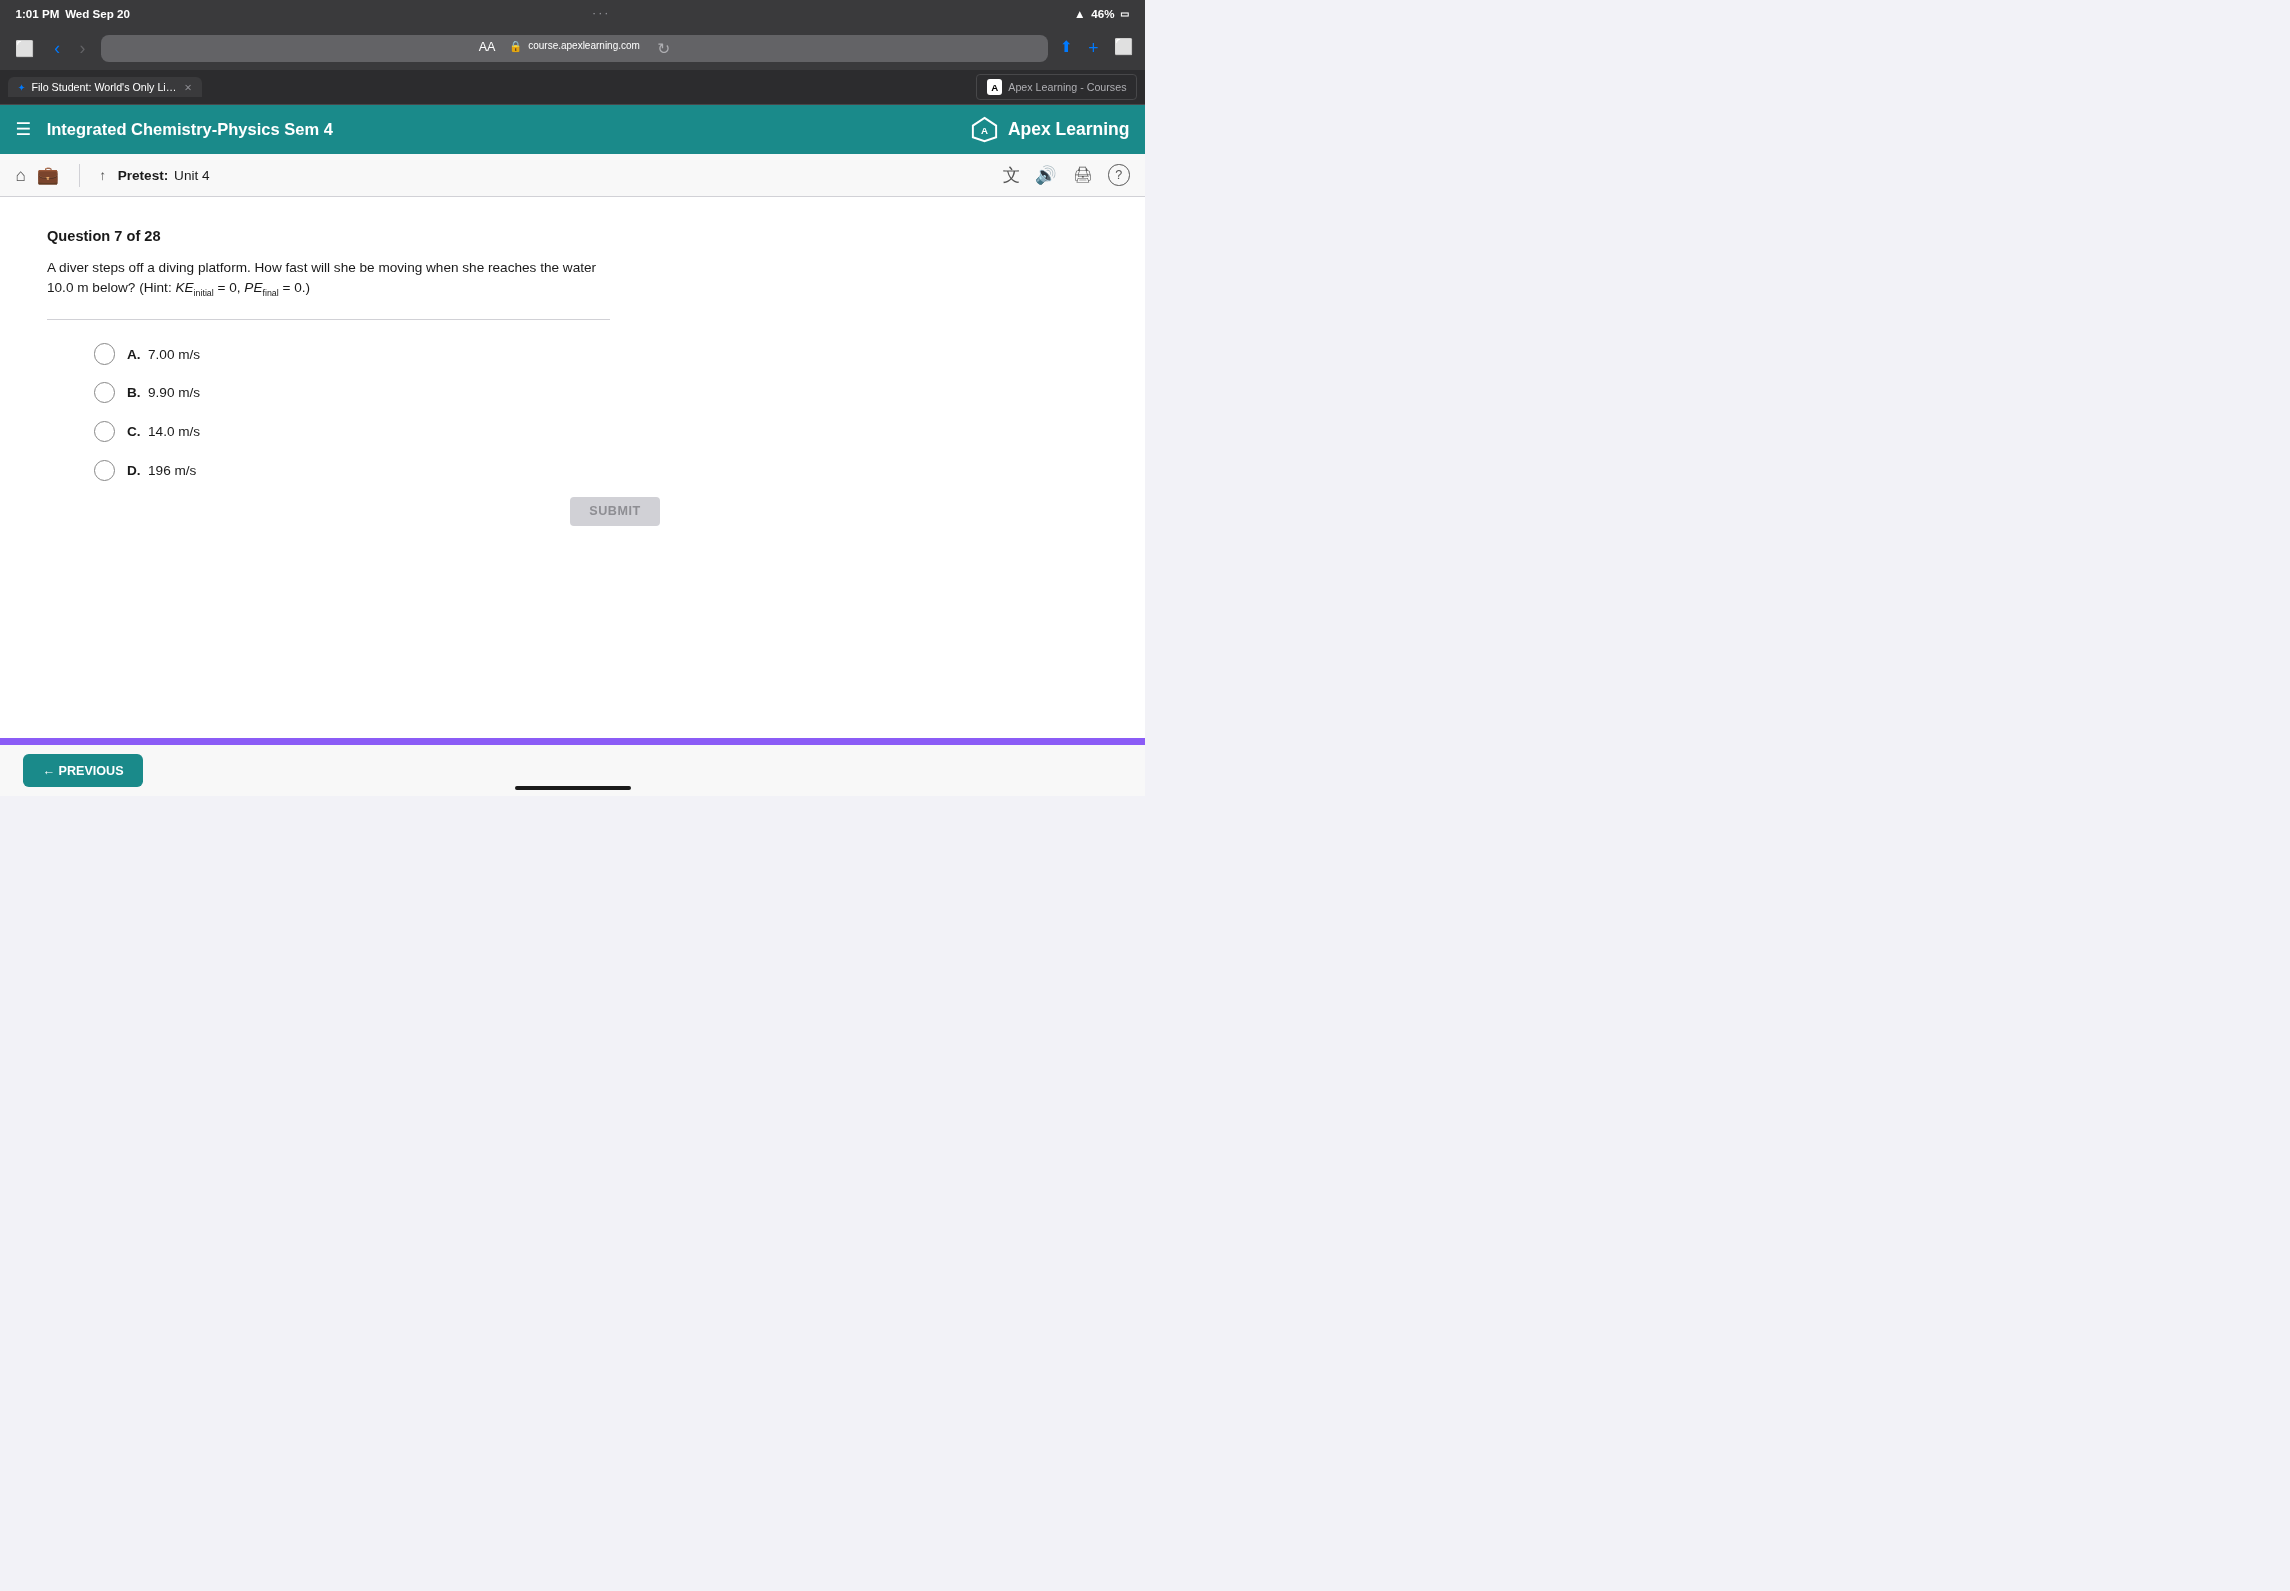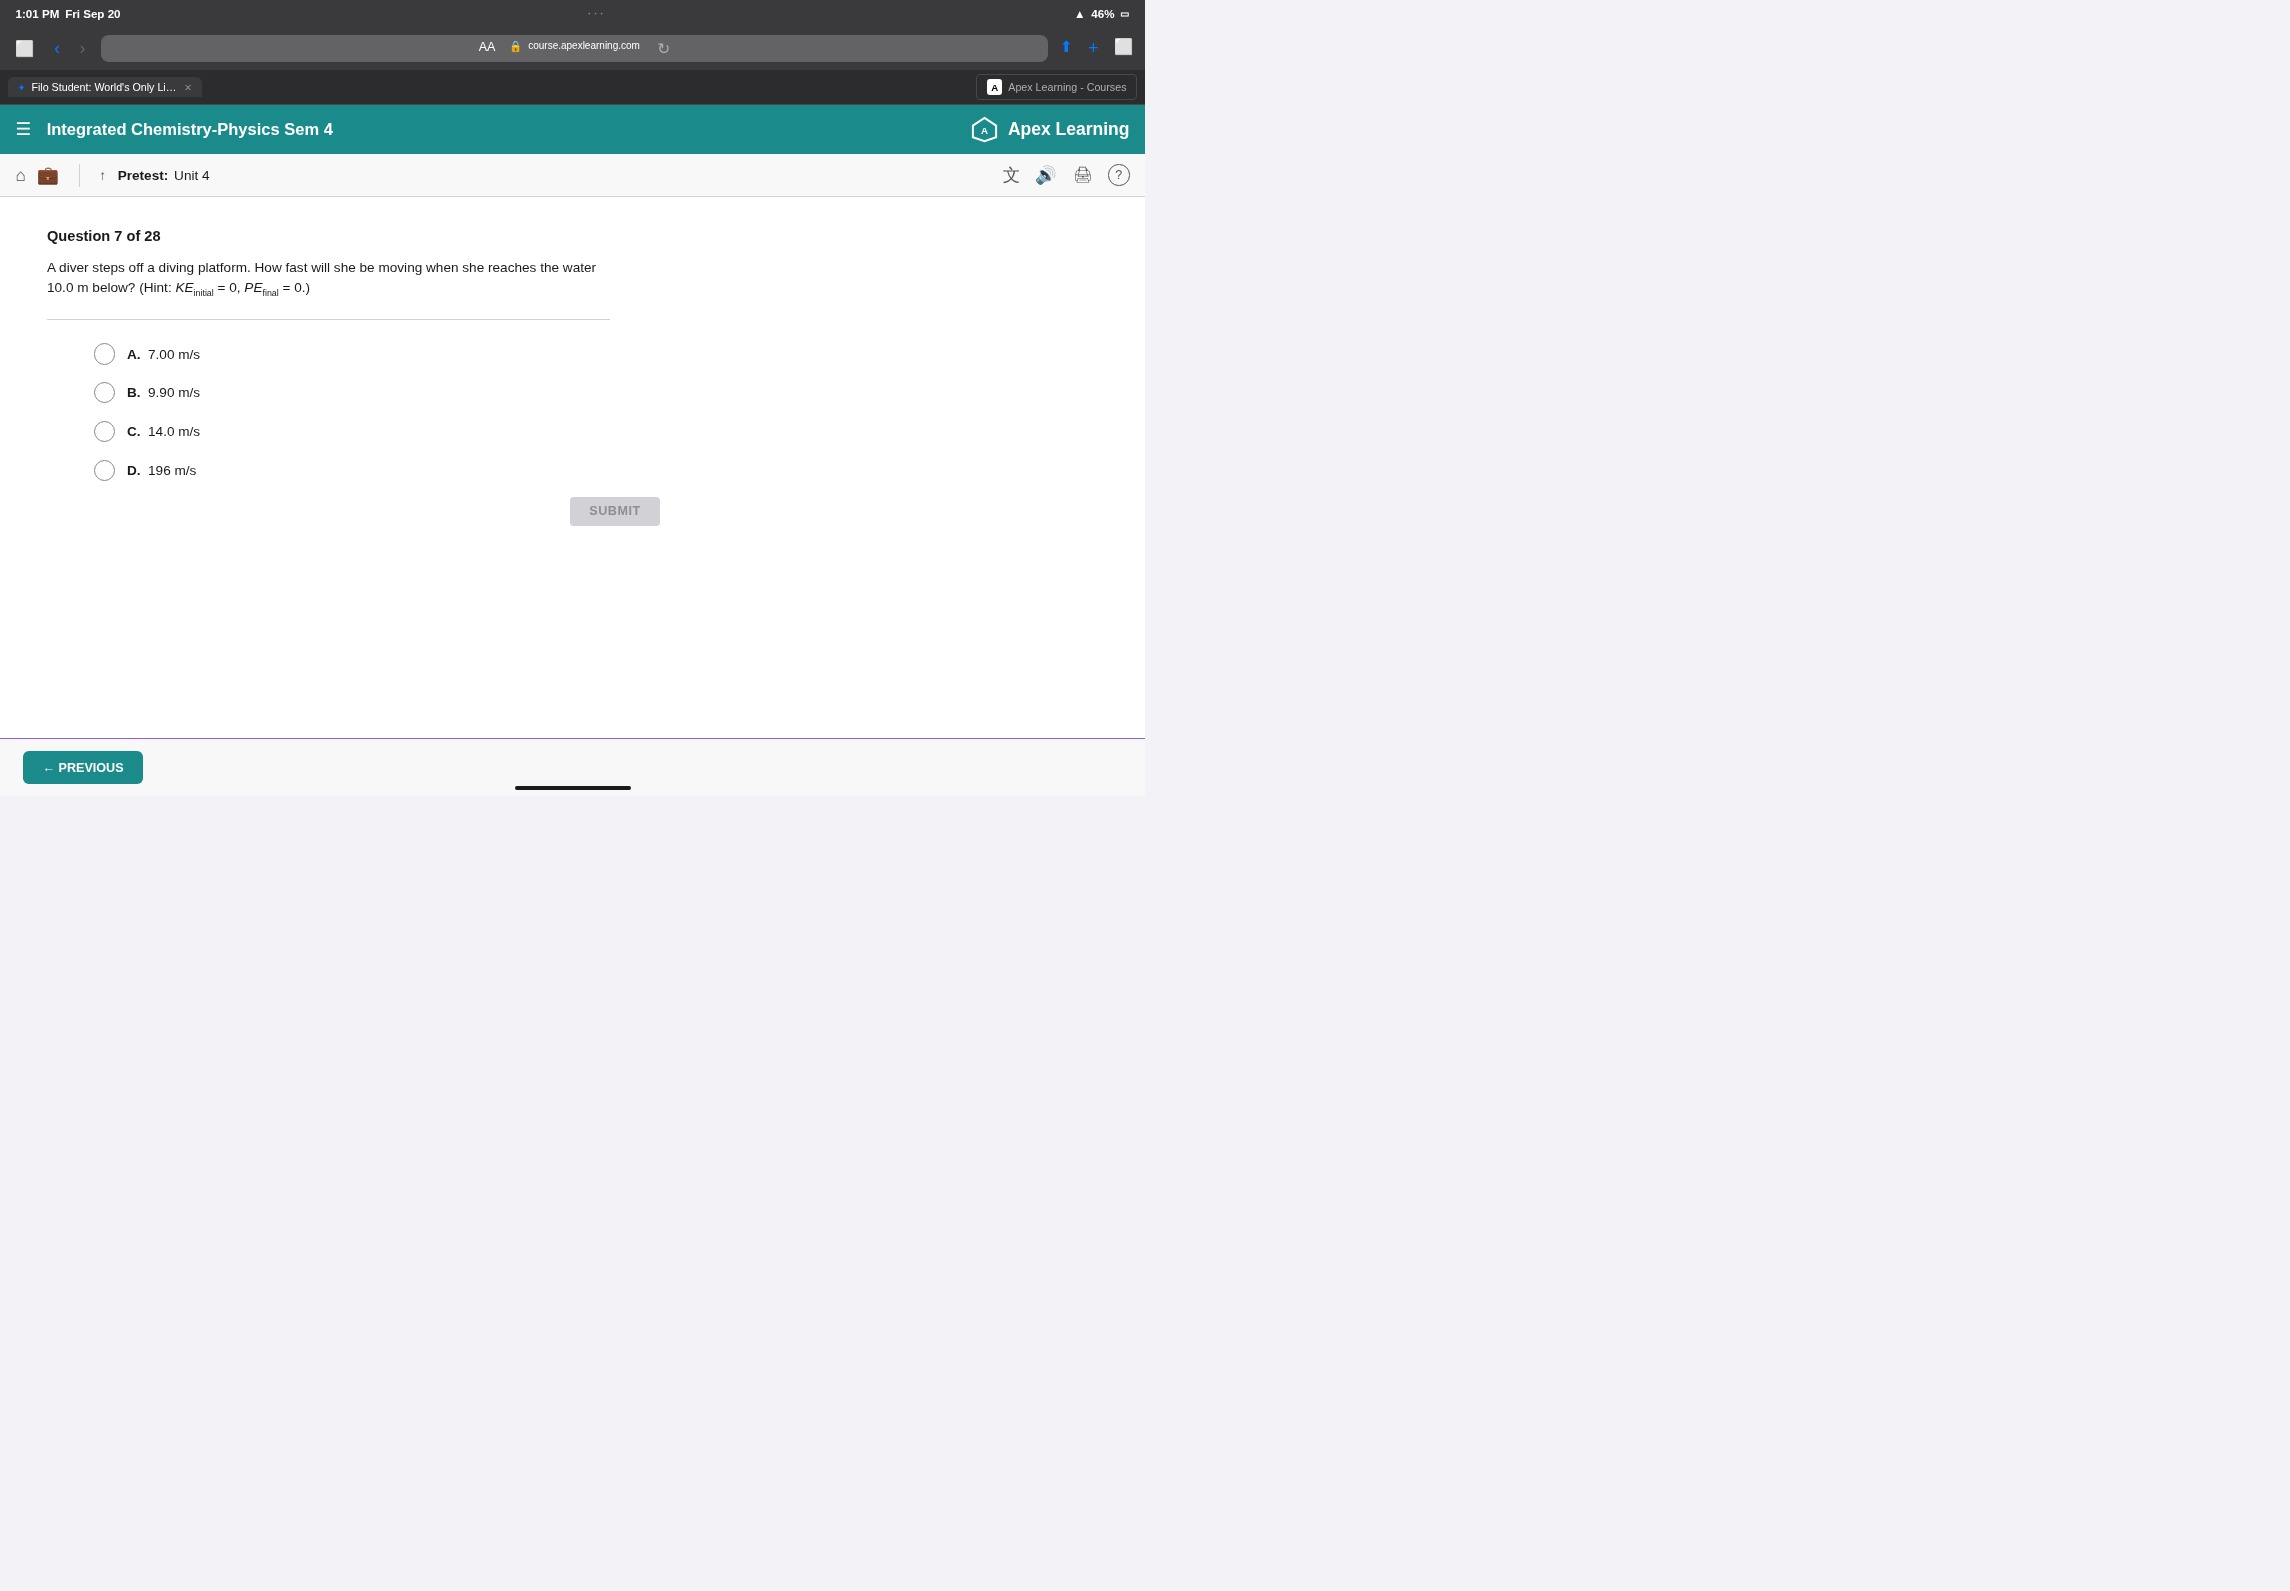--- a/index.html
+++ b/index.html
@@ -227,21 +227,21 @@
       margin-left: 16px;
     }
 
     
     .bottom-bar {
       position: absolute;
       bottom: 0;
       left: 0;
       right: 0;
       background: #f8f8f8;
-      border-top: 1px solid #8b5cf6;
+      border-top: 7px solid #8b5cf6;
       height: 58px;
       display: flex;
       align-items: center;
       padding: 0 23px;
     }
 
     .prev-btn {
       background: #1a8a8a;
       color: #fff;
       border: none;
@@ -267,21 +267,21 @@
     }
 
     sup, sub { font-size: 0.65em; }
   </style>
 </head>
 <body>
 
 <div class="status-bar">
   <div class="status-left">
     <span>1:01 PM</span>
-    <span>Fri Sep 20</span>
+    <span>Wed Sep 20</span>
   </div>
   <div style="color:#8e8e93;letter-spacing:2.9px;font-size:9.7px;">···</div>
   <div class="status-right">
     <span>▲</span>
     <span>46%</span>
     <span style="font-size:9.7px;">▭</span>
   </div>
 </div>
 
 <div class="browser-chrome">

